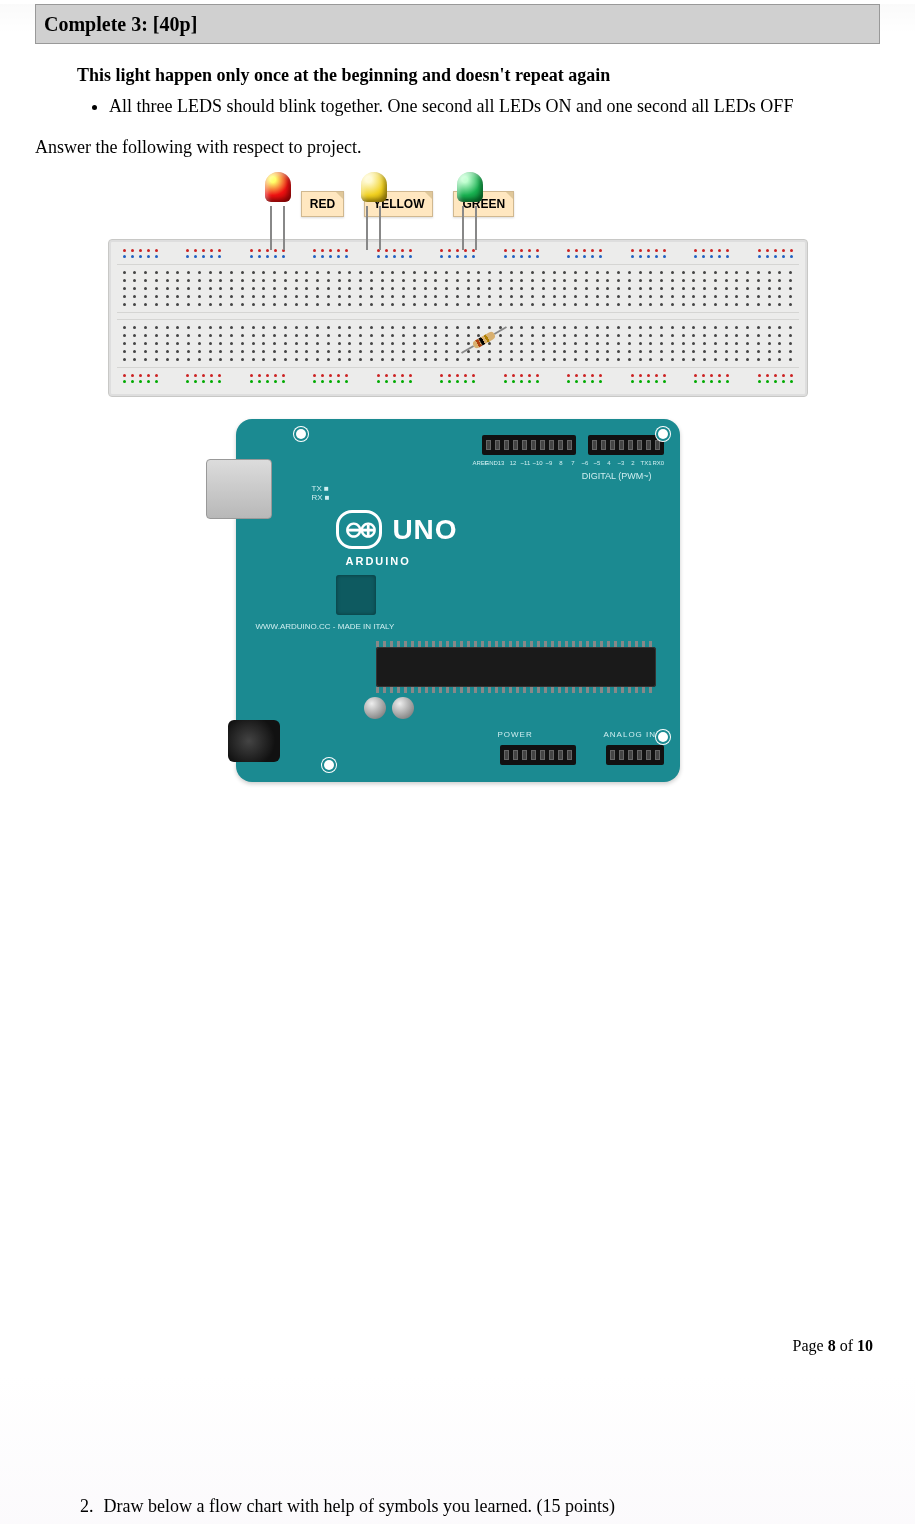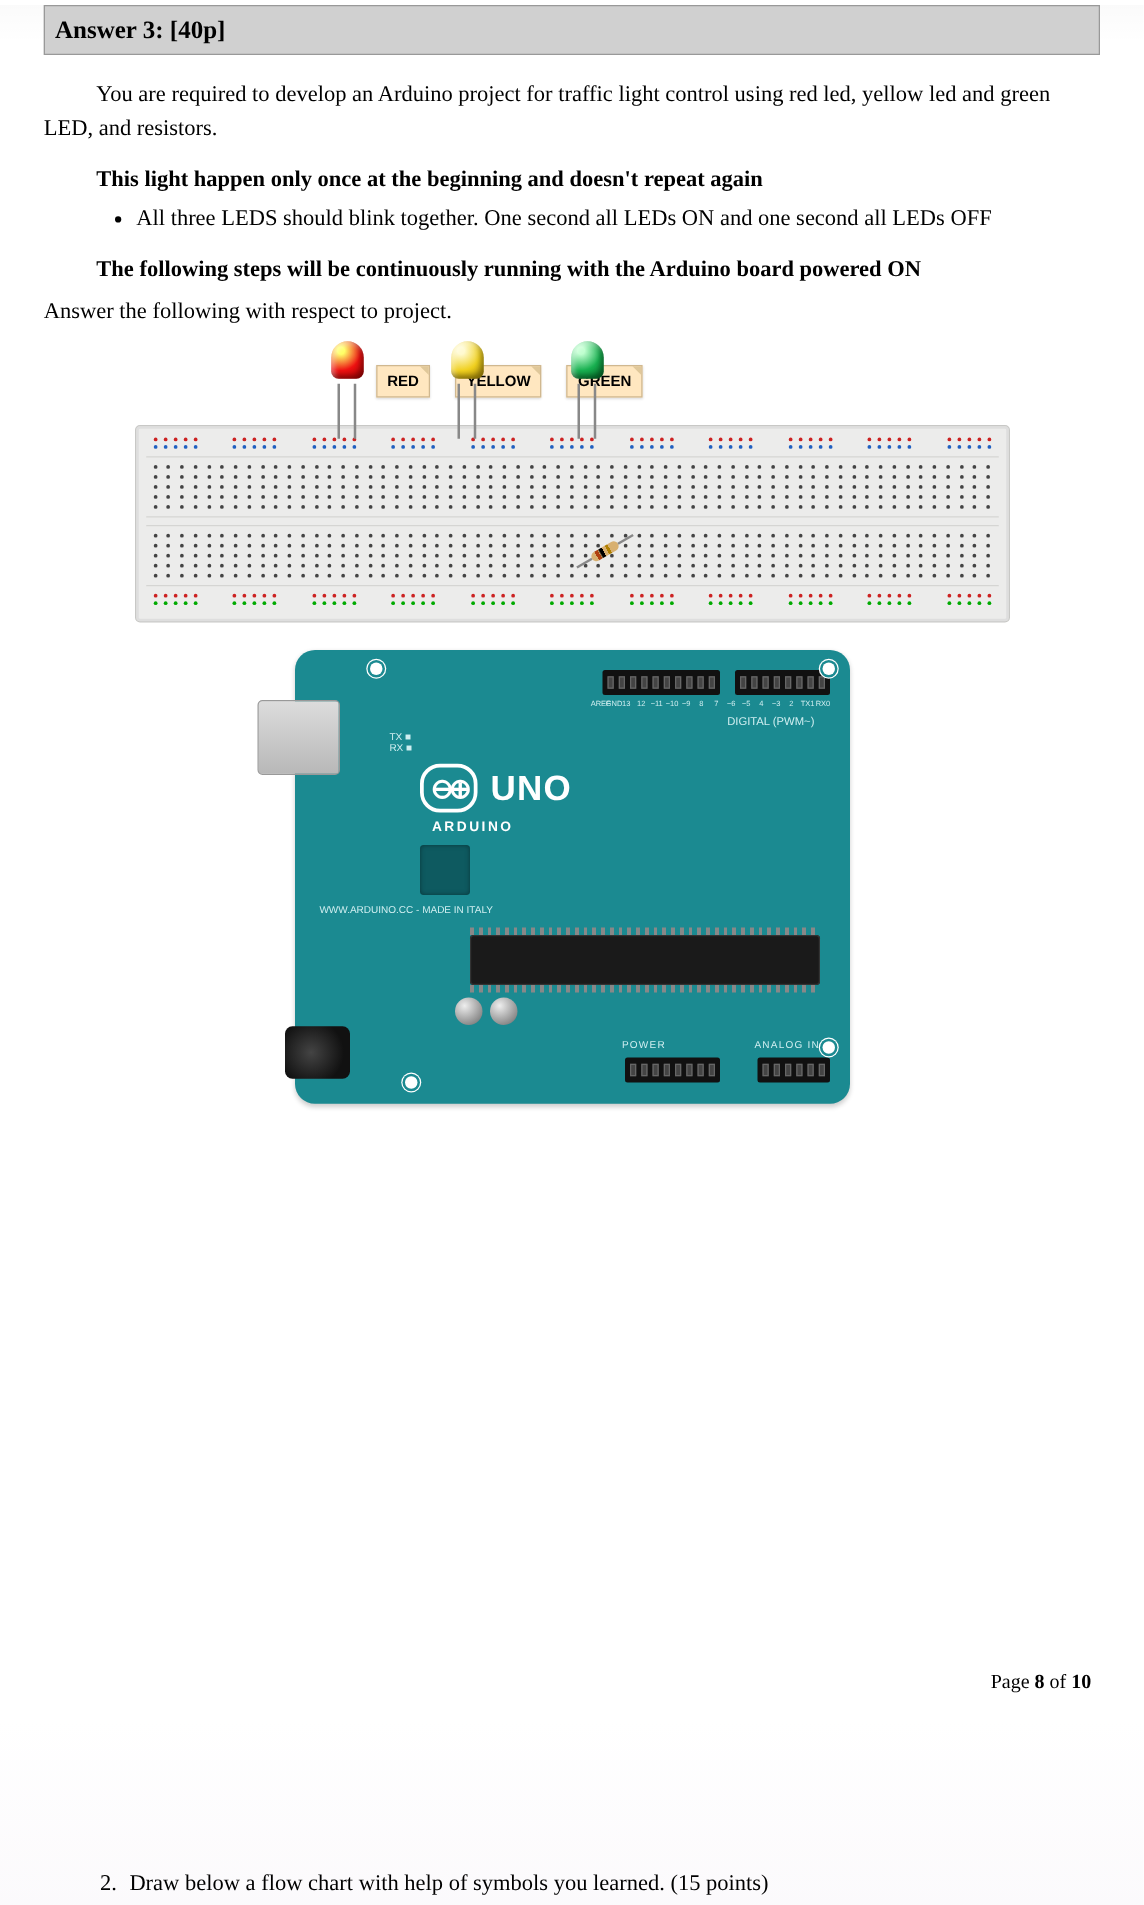--- a/index.html
+++ b/index.html
@@ -214,31 +214,29 @@
     font-size: 18px;
   }
   .q2 .n { margin-right: 10px; }
 </style>
 </head>
 <body>
 
 <div class="page">
 
   <div class="header-bar">
-    <span class="title">Answer 3: [40p]</span>
+    <span class="title">Complete 3: [40p]</span>
   </div>
 
-  <p class="para">You are required to develop an Arduino project for traffic light control using red led, yellow led and green LED, and resistors.</p>
 
   <p class="indent">This light happen only once at the beginning and doesn't repeat again</p>
   <ul class="bullets">
     <li>All three LEDS should blink together. One second all LEDs ON and one second all LEDs OFF</li>
   </ul>
 
-  <p class="indent">The following steps will be continuously running with the Arduino board powered ON</p>
 
   <p class="plain">Answer the following with respect to project.</p>
 
 
   <div class="diagram">
 
     <div class="labels-row">
       <div class="led-label">RED</div>
       <div class="led-label">YELLOW</div>
       <div class="led-label">GREEN</div>

